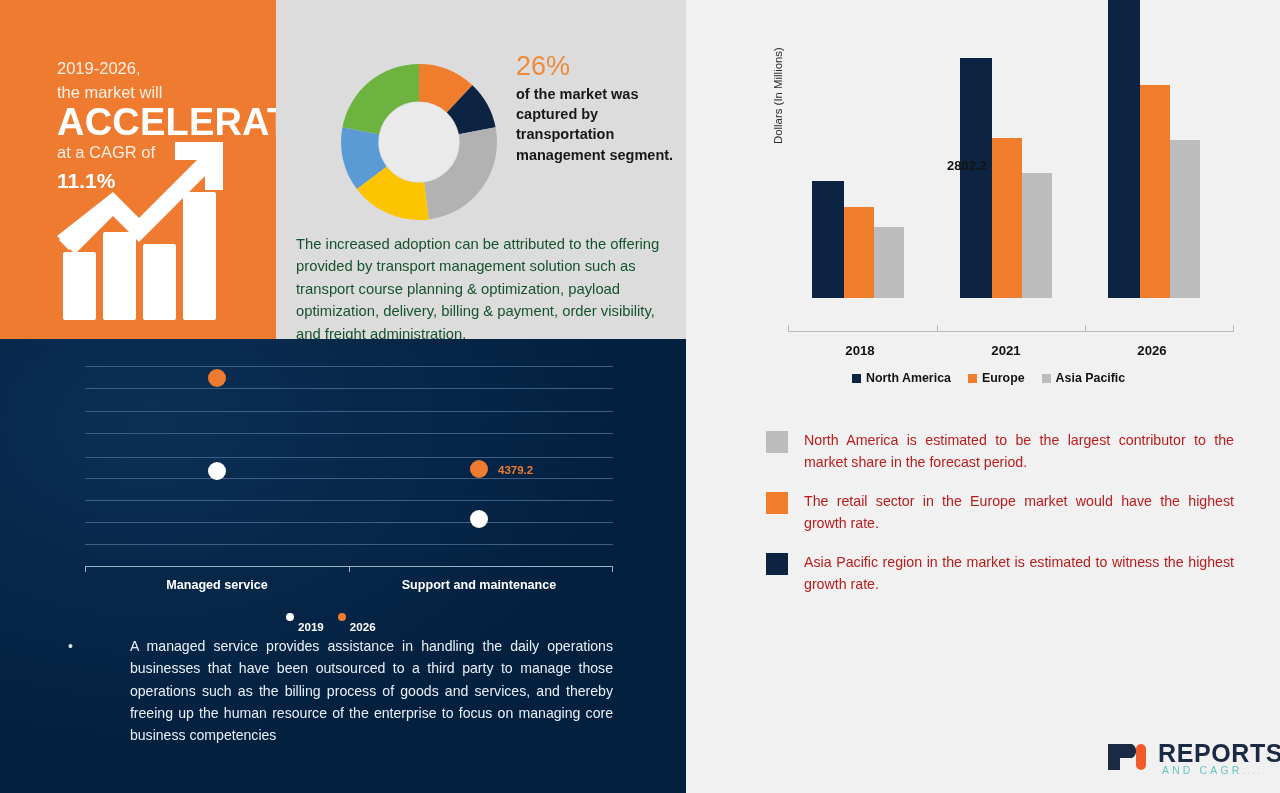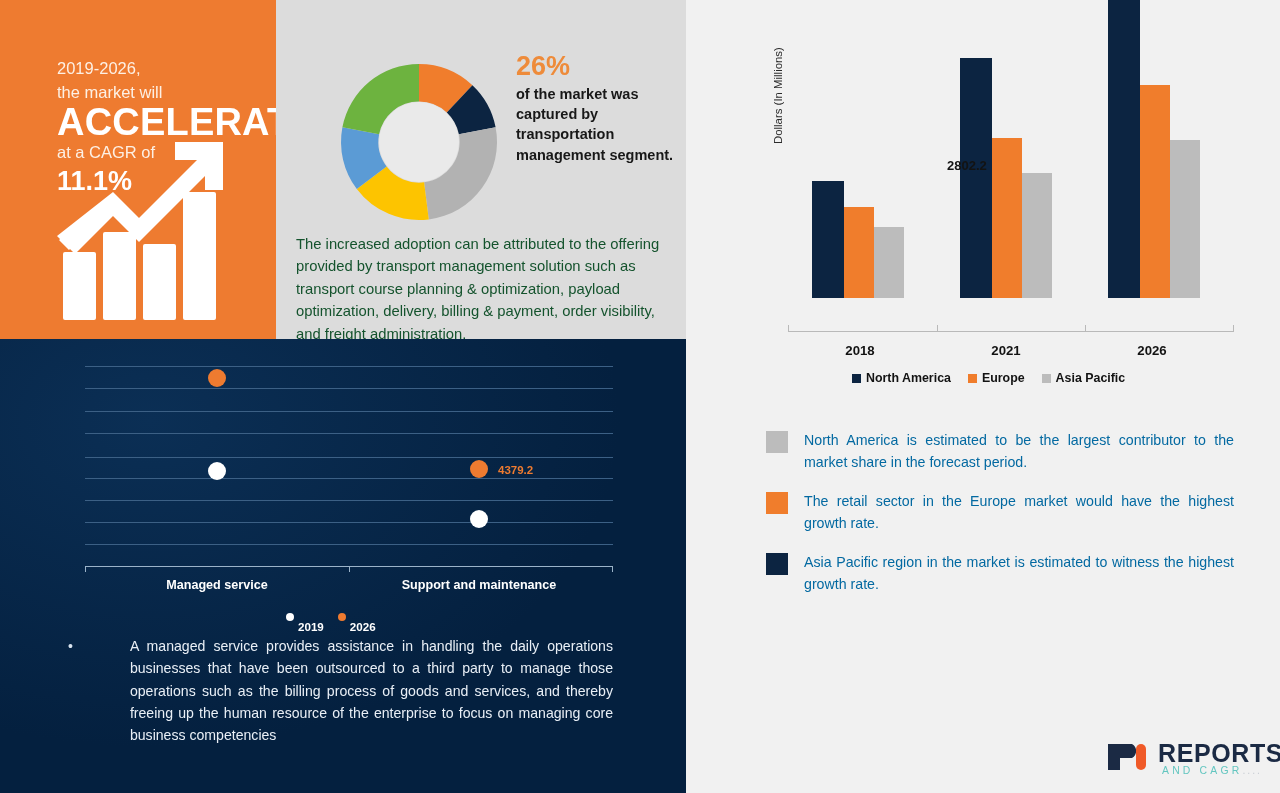--- a/index.html
+++ b/index.html
@@ -17,32 +17,32 @@
     position: absolute; left: 0; top: 0; width: 276px; height: 339px;
     background: #ee7b30;
   }
   #orange-panel .cap { color: #fdf0e4; font-size: 16.5px; line-height: 24px; }
   #accel-head { position: absolute; left: 57px; top: 56px; }
   #accel-head .big {
     color: #ffffff; font-size: 38px; font-weight: bold; letter-spacing: .2px;
     line-height: 36px; display: block; text-align: right;
   }
   #accel-head .pct {
-    color: #ffffff; font-size: 27px; font-weight: bold; line-height: 34px; display: block;
+    color: #ffffff; font-size: 21px; font-weight: bold; line-height: 34px; display: block;
   }
   #growth-arrow-icon { position: absolute; left: 55px; top: 140px; }
 
   
   #gray-panel {
     position: absolute; left: 276px; top: 0; width: 410px; height: 339px;
     background: #dcdcdc;
   }
   #donut-wrap { position: absolute; left: 58px; top: 52px; width: 170px; height: 180px; }
   #pct-block { position: absolute; left: 240px; top: 50px; width: 160px; }
-  #pct-value { color: #ee8b3a; font-size: 27px; font-weight: bold; line-height: 32px; }
+  #pct-value { color: #ee8b3a; font-size: 27px; font-weight: normal; line-height: 32px; }
   #pct-desc { color: #181818; font-size: 14.5px; font-weight: bold; line-height: 20.2px; margin-top: 2px; }
   #gray-para {
     position: absolute; left: 20px; top: 233px; width: 372px;
     color: #14532d; font-size: 14.8px; line-height: 22.4px;
   }
 
   
   #navy-panel {
     position: absolute; left: 0; top: 339px; width: 686px; height: 454px;
     background: #04203f;
@@ -113,21 +113,21 @@
     position: absolute; left: 852px; top: 371px;
     display: flex; gap: 17px; align-items: center;
   }
   #bar-legend .item { display: flex; align-items: center; gap: 5px; }
   #bar-legend .sw { width: 9px; height: 9px; display: inline-block; }
   #bar-legend .lbl { color: #131313; font-size: 12.4px; font-weight: bold; }
 
   .note { position: absolute; left: 766px; display: flex; gap: 16px; }
   .note .chip { width: 22px; height: 22px; flex: 0 0 22px; margin-top: 2px; }
   .note .ntxt {
-    width: 430px; color: #0369a1; font-size: 14.2px; line-height: 22.4px; text-align: justify;
+    width: 430px; color: #b91c1c; font-size: 14.2px; line-height: 22.4px; text-align: justify;
   }
   #note-0 { top: 429px; }
   #note-1 { top: 490px; }
   #note-2 { top: 551px; }
 
   
   #logo { position: absolute; left: 1106px; top: 738px; width: 168px; height: 44px; }
   #logo .mark { position: absolute; left: 0; top: 4px; }
   #logo .word {
     position: absolute; left: 52px; top: 3px;

